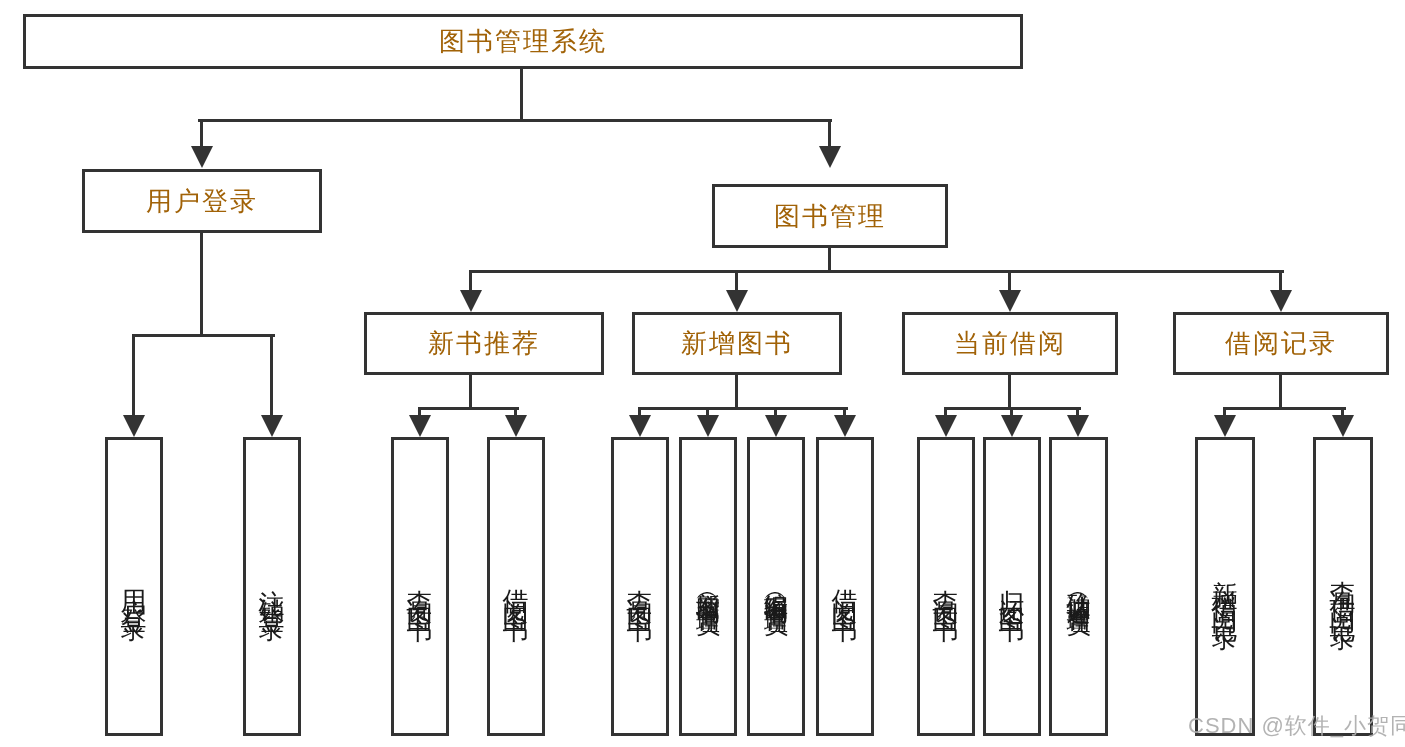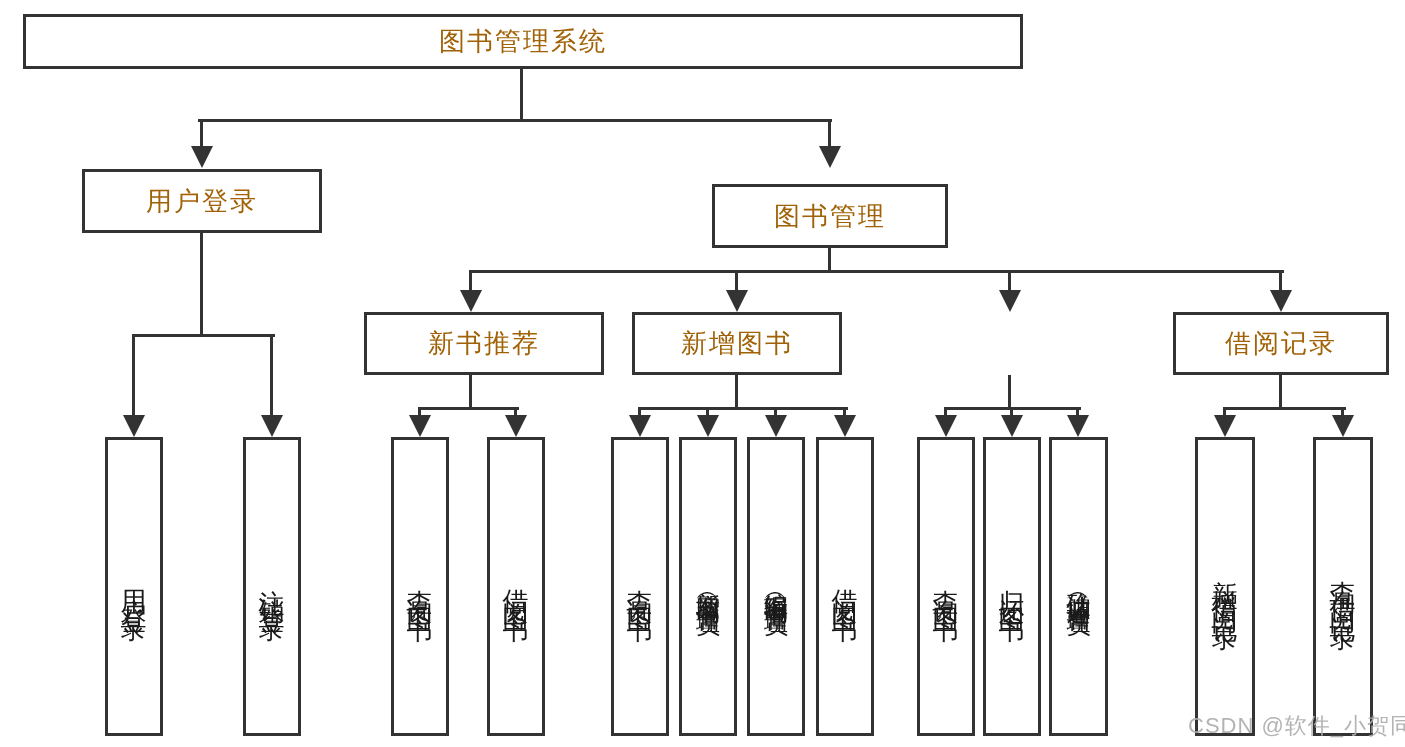--- a/index.html
+++ b/index.html
@@ -65,20 +65,21 @@
   <div class="arr" style="left:460px;top:290px"></div>
   <div class="ln" style="left:735px;top:270px;width:3px;height:23px"></div>
   <div class="arr" style="left:726px;top:290px"></div>
   <div class="ln" style="left:1008px;top:270px;width:3px;height:23px"></div>
   <div class="arr" style="left:999px;top:290px"></div>
   <div class="ln" style="left:1279px;top:270px;width:3px;height:23px"></div>
   <div class="arr" style="left:1270px;top:290px"></div>
 
   <div class="hbox" style="left:364px;top:312px;width:240px;height:63px">新书推荐</div>
   <div class="hbox" style="left:632px;top:312px;width:210px;height:63px">新增图书</div>
+  <div class="hbox" style="left:902px;top:312px;width:216px;height:63px">当前借阅</div>
   <div class="hbox" style="left:1173px;top:312px;width:216px;height:63px">借阅记录</div>
 
   <div class="ln" style="left:469px;top:375px;width:3px;height:35px"></div>
   <div class="ln" style="left:735px;top:375px;width:3px;height:35px"></div>
   <div class="ln" style="left:1008px;top:375px;width:3px;height:35px"></div>
   <div class="ln" style="left:1279px;top:375px;width:3px;height:35px"></div>
 
   <div class="ln" style="left:418px;top:407px;width:101px;height:3px"></div>
   <div class="ln" style="left:638px;top:407px;width:210px;height:3px"></div>
   <div class="ln" style="left:944px;top:407px;width:137px;height:3px"></div>

